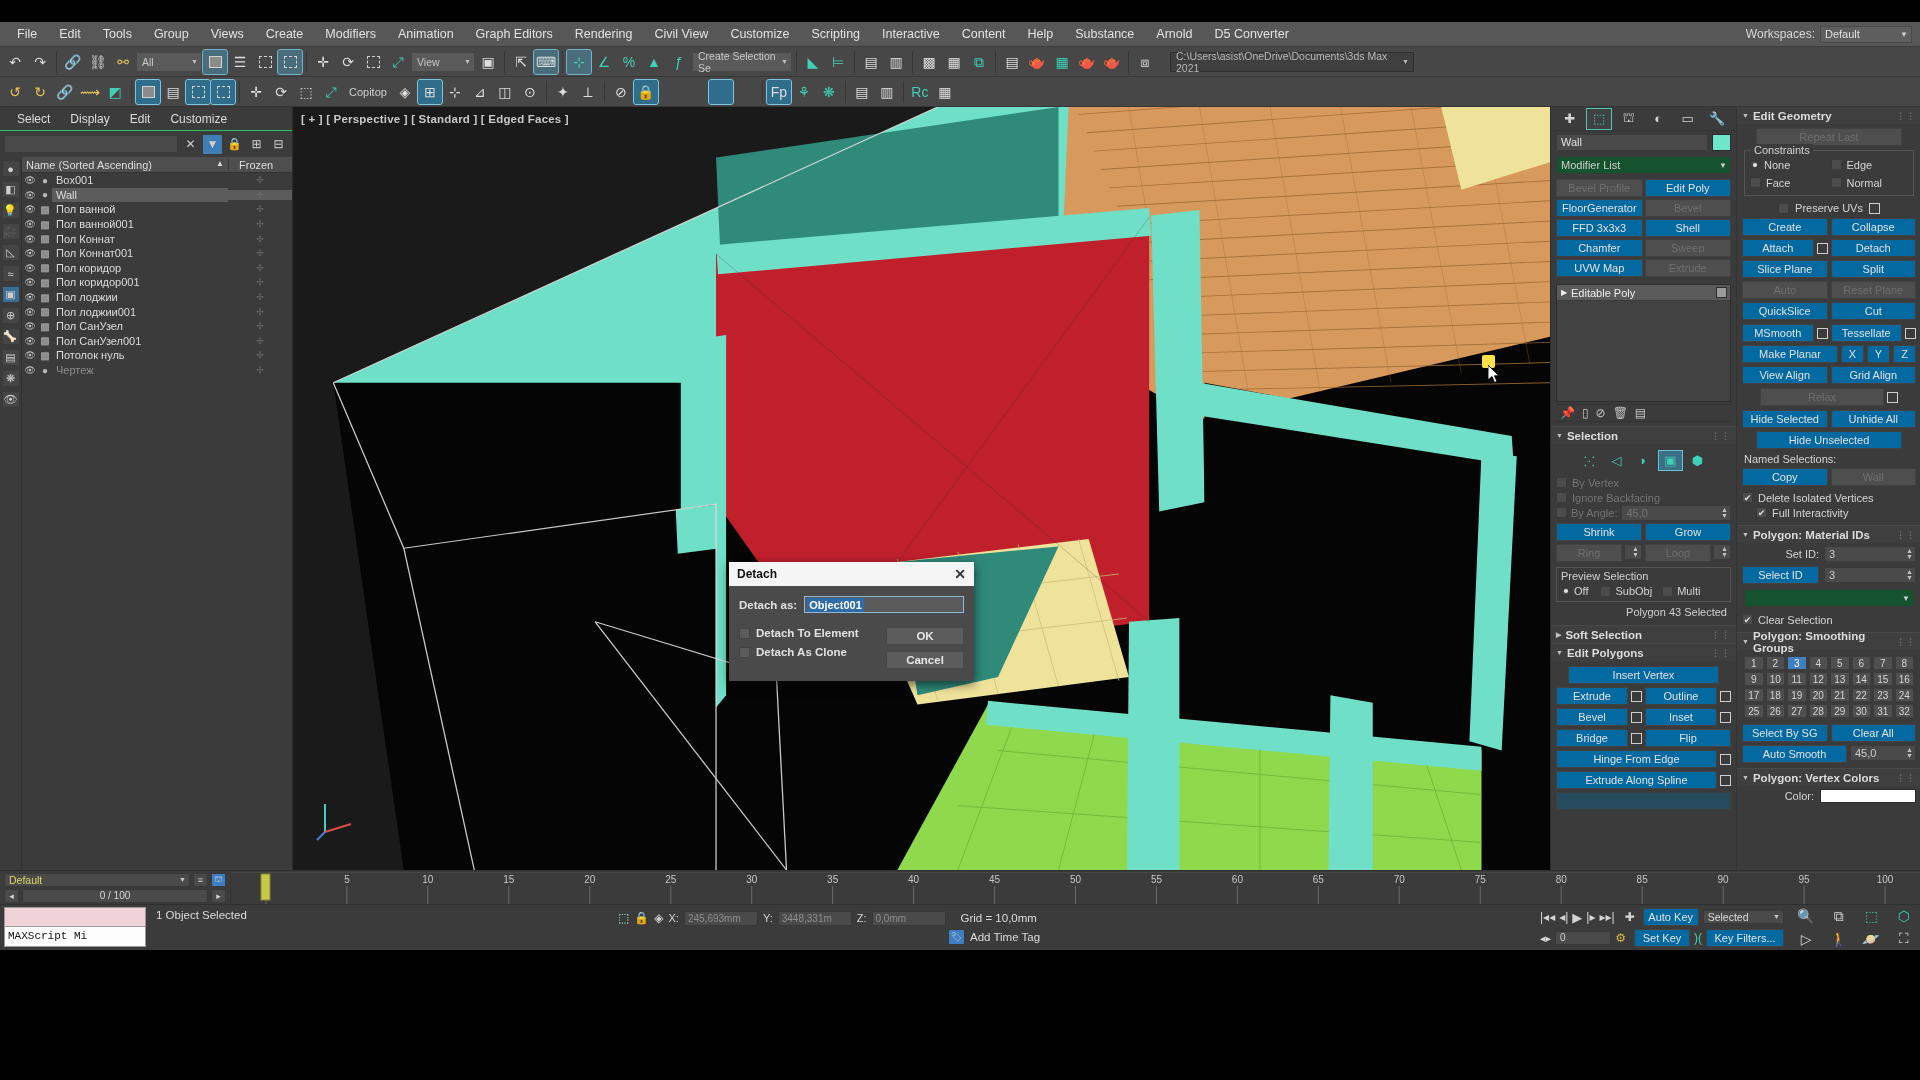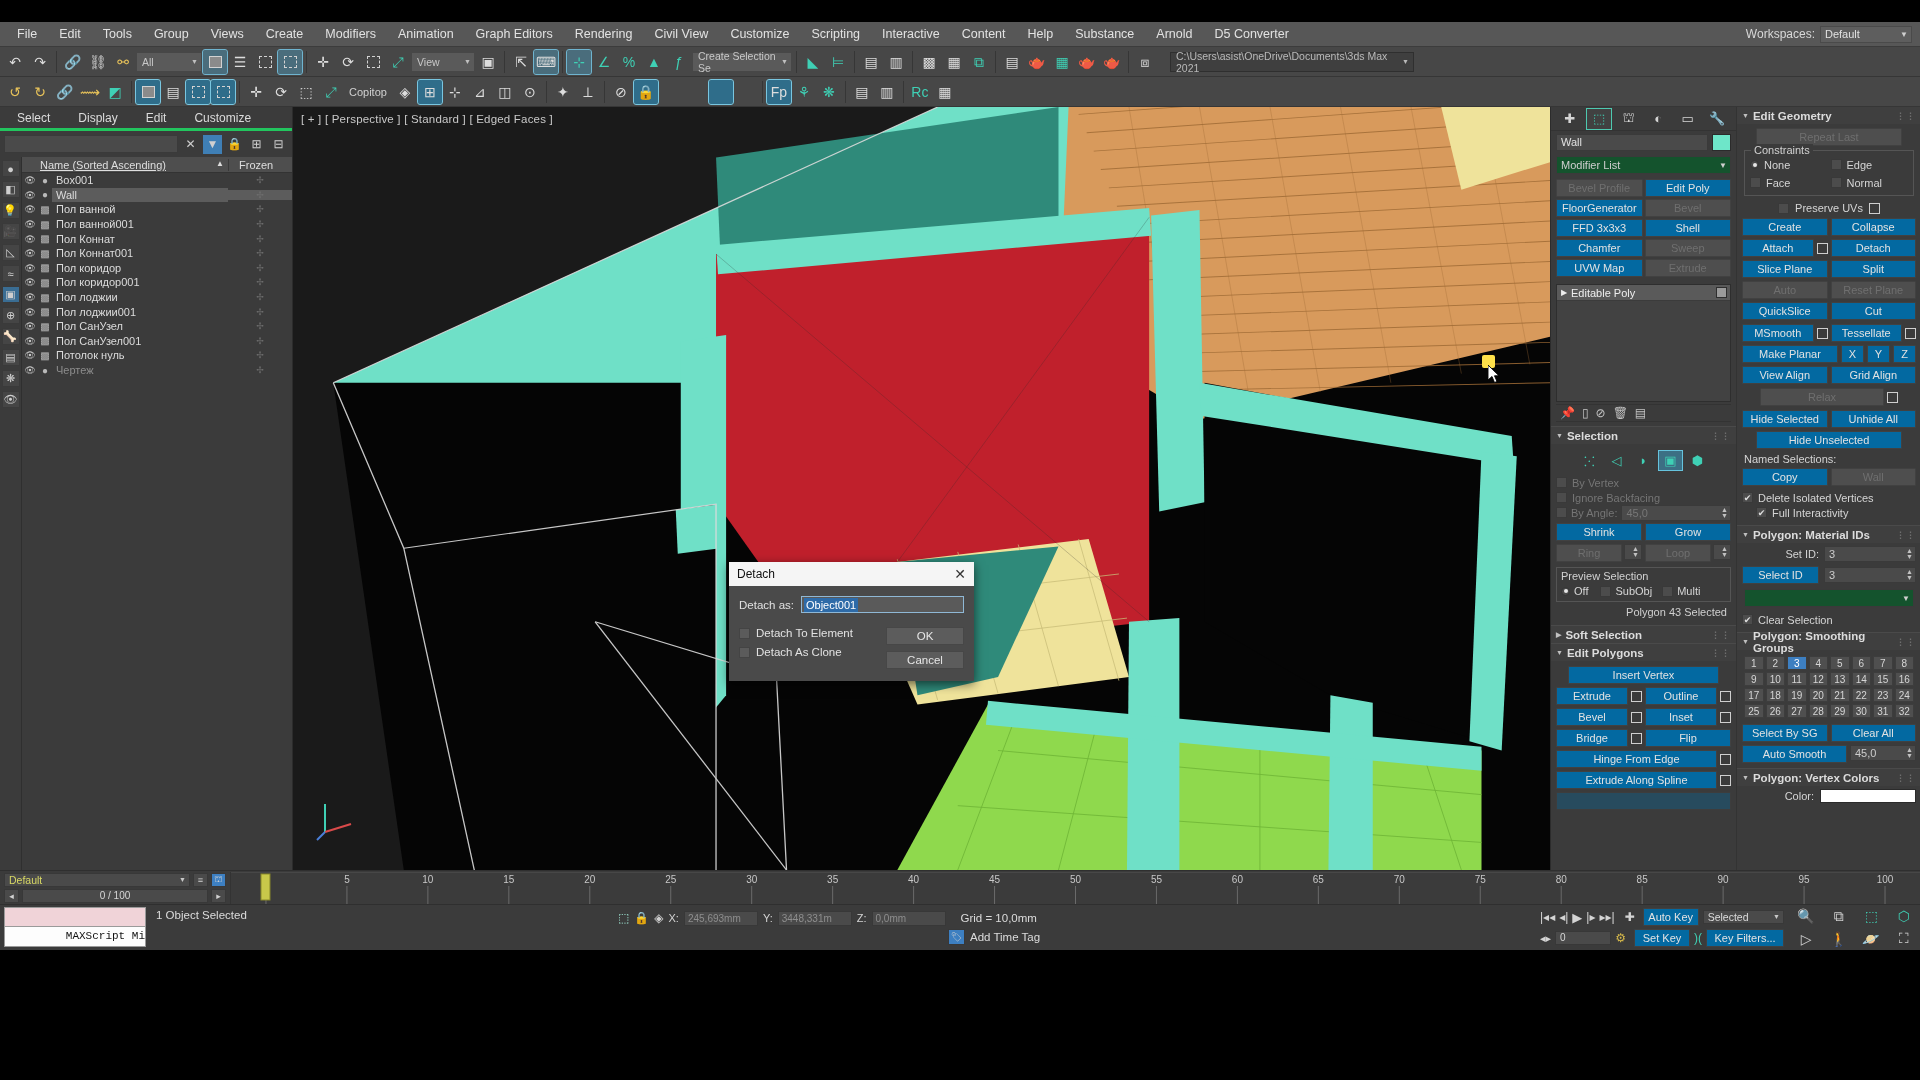--- a/index.html
+++ b/index.html
@@ -51,48 +51,48 @@
   .sq.dash { border-style:dashed; }
   .sq.fill { background:#8b8b8b; }
   .axchar { font-size:13px; font-weight:bold; font-family:"Liberation Sans",sans-serif; }
 
   
   .mid { flex:1 1 auto; display:flex; min-height:0; }
 
   
   .left { width:293px; flex:0 0 293px; background:#3b3b3b; display:flex; flex-direction:column;
           border-right:1px solid #2c2c2c; }
-  .le-menu { height:24px; display:flex; align-items:center; gap:10px; padding-left:8px; border-bottom:3px solid #22c55e;}
+  .le-menu { height:24px; display:flex; align-items:center; gap:2px; padding-left:8px; border-bottom:1px solid #22c55e;}
   .le-menu span { padding:2px 9px; font-size:12px; color:#dcdcdc; }
   .le-search { height:26px; display:flex; align-items:center; gap:3px; padding:0 4px; }
   .le-input { flex:1 1 auto; height:18px; background:#4a4a4a; border:1px solid #3a3a3a; }
   .le-ico { width:19px; height:19px; display:flex;align-items:center;justify-content:center;font-size:12px;color:#d0d0d0;}
   .le-ico.sel { background:#3f7fb5; }
   .le-body { flex:1 1 auto; display:flex; min-height:0; }
   .le-vtool { width:22px; flex:0 0 22px; background:#3b3b3b; display:flex; flex-direction:column;
               align-items:center; gap:4px; padding-top:3px; border-right:1px solid #2f2f2f;}
   .le-vtool div { width:18px; height:17px; display:flex;align-items:center;justify-content:center;
                   font-size:11px; color:#cfcfcf; background:#454545; border:1px solid #3a3a3a;}
   .le-vtool div.a { background:#3a6d93; }
   .le-list { flex:1 1 auto; overflow:hidden; background:#3b3b3b; }
   .le-head { height:16px; display:flex; align-items:center; background:#4e4e4e; border-bottom:1px solid #333;
              font-size:11px; color:#dedede;}
-  .le-head .c1 { flex:1 1 auto; padding-left:18px;text-decoration:underline; }
+  .le-head .c1 { flex:1 1 auto; padding-left:4px; }
   .le-head .c2 { width:64px; flex:0 0 64px; padding-left:10px; border-left:1px solid #3a3a3a; }
   .le-row { height:14.6px; display:flex; align-items:center; font-size:11px; color:#dcdcdc; }
   .le-row.sel .nm { background:#5c5c5c; }
   .le-row.dim { color:#8d8d8d; }
   .le-row .eye { width:16px; text-align:center; font-size:9px; color:#cfcfcf; }
   .le-row .ty  { width:14px; text-align:center; font-size:10px; color:#b9b9b9; }
   .le-row .nm  { flex:1 1 auto; padding-left:4px; padding-right:4px; line-height:14px;}
   .le-row .fz  { width:64px; flex:0 0 64px; text-align:center; color:#6e6e6e; font-size:9px;}
   .le-row.sel .fz { background:#5c5c5c; }
 
   
-  .vp-wrap { flex:1 1 auto; position:relative; background:#14532d; min-width:0; }
+  .vp-wrap { flex:1 1 auto; position:relative; background:#14532d; min-width:0;font-weight:bold; }
   .vp { position:absolute; inset:0; overflow:hidden; background:#1b1b1b; }
   .vp-label { position:absolute; top:6px; left:8px; font-size:11.5px; color:#c9c9c9; z-index:6; letter-spacing:.2px;}
   .vp-axis { position:absolute; left:22px; bottom:28px; width:46px; height:46px; z-index:6;}
 
   
   .right { width:370px; flex:0 0 370px; background:#3b3b3b; display:flex; border-left:1px solid #2c2c2c; }
   .rc { width:185px; flex:0 0 185px; overflow:hidden; }
   .rc.b { border-left:1px solid #333; }
   .rtabs { height:24px; display:flex; align-items:center; justify-content:space-around; padding:0 4px;
            border-bottom:1px solid #333; }
@@ -160,21 +160,21 @@
             font-size:10.5px; padding-left:4px; line-height:12px; position:relative;}
   .defsel .car{ position:absolute; right:3px; font-size:7px; color:#c8c8c8;}
   .ibtn { width:15px;height:14px;background:#4a4a4a;border:1px solid #383838;display:flex;align-items:center;
           justify-content:center;font-size:9px;color:#d2d2d2;}
   .ibtn.on { background:#3d7fc1; }
   .framefld { flex:1 1 auto; height:14px; background:#4a4a4a;border:1px solid #383838;text-align:center;
               font-size:10px;color:#d6d6d6; line-height:12px;}
   .ruler { flex:1 1 auto; height:32px; background:#3b3b3b; position:relative; overflow:hidden;
            border-left:1px solid #333;}
   .statusbar { height:46px; display:flex; border-top:1px solid #2f2f2f; }
-  .mx { width:150px; flex:0 0 150px; padding:2px 4px;text-align:right; }
+  .mx { width:150px; flex:0 0 150px; padding:2px 4px; }
   .mx-a { height:20px; background:#f0d3d8; border:1px solid #9a9a9a; }
   .mx-b { height:20px; background:#fdfdfd; border:1px solid #9a9a9a; border-top:none;
           font-family:"Liberation Mono", monospace; font-size:11px; color:#111; padding-left:3px; line-height:19px;}
   .stat { width:460px; flex:0 0 460px; padding:4px 0 0 6px; }
   .stat div { font-size:11.5px; color:#dcdcdc; height:21px; }
   .xyz { flex:1 1 auto; display:flex; flex-direction:column; justify-content:center; gap:3px; padding-left:8px;}
   .xyzrow { display:flex; align-items:center; gap:5px; }
   .coordfld { width:74px;height:15px;background:#4a4a4a;border:1px solid #383838;font-size:10px;color:#8e8e8e;
               padding-left:3px;line-height:13px;}
   .anim { width:250px; flex:0 0 250px; display:flex; flex-direction:column; justify-content:center; gap:3px;

